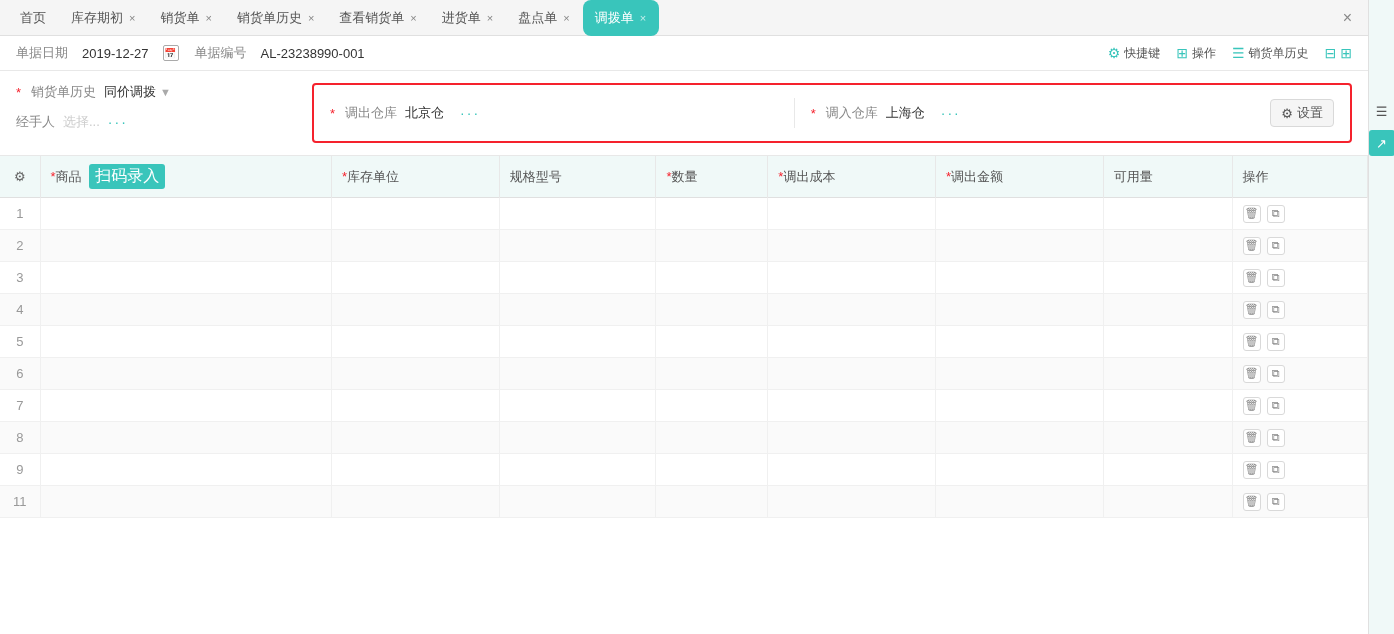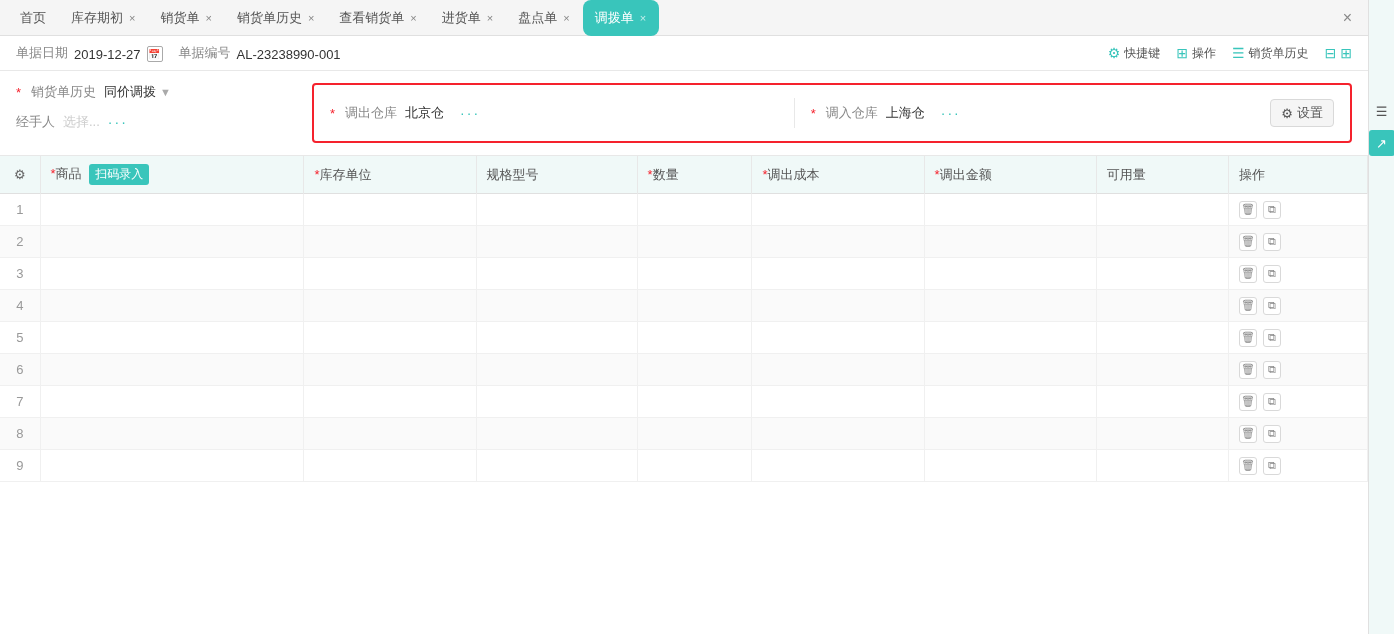--- a/index.html
+++ b/index.html
@@ -46,21 +46,21 @@
 
     
     .toolbar {
       display: flex; align-items: center;
       padding: 8px 16px;
       border-bottom: 1px solid #e8e8e8;
       background: #fff;
       gap: 16px;
     }
     .toolbar-item {
-      display: flex; align-items: flex-end; gap: 6px;
+      display: flex; align-items: center; gap: 14px;
       font-size: 13px; color: #555;
     }
     .toolbar-label { color: #888; }
     .toolbar-value { color: #333; }
     .calendar-icon {
       width: 16px; height: 16px;
       border: 1px solid #aaa;
       border-radius: 2px;
       display: inline-flex; align-items: center; justify-content: center;
       font-size: 10px; color: #666; cursor: pointer;
@@ -152,21 +152,21 @@
       white-space: nowrap;
     }
     thead th:first-child { width: 40px; text-align: center; }
     .th-gear { text-align: center; cursor: pointer; color: #666; }
     .scan-btn {
       background: #39c5bb;
       color: #fff;
       border: none;
       border-radius: 3px;
       padding: 2px 6px;
-      font-size: 12px;
+      font-size: 16px;
       cursor: pointer;
       margin-left: 4px;
     }
     tbody tr {
       border-bottom: 1px solid #f0f0f0;
     }
     tbody tr:nth-child(odd) { background: #fff; }
     tbody tr:nth-child(even) { background: #fafafa; }
     tbody td {
       padding: 6px 10px;
@@ -498,17 +498,33 @@
               <td></td>
               <td></td>
               <td></td>
               <td>
                 <div class="action-icons">
                   <span class="action-icon">🗑</span>
                   <span class="action-icon">⧉</span>
                 </div>
               </td>
             </tr>
+            <tr>
+              <td>11</td>
+              <td></td>
+              <td></td>
+              <td></td>
+              <td></td>
+              <td></td>
+              <td></td>
+              <td></td>
+              <td>
+                <div class="action-icons">
+                  <span class="action-icon">🗑</span>
+                  <span class="action-icon">⧉</span>
+                </div>
+              </td>
+            </tr>
           </tbody>
       </table>
     </div>
   </div>
 </div>
 
 </body></html>

